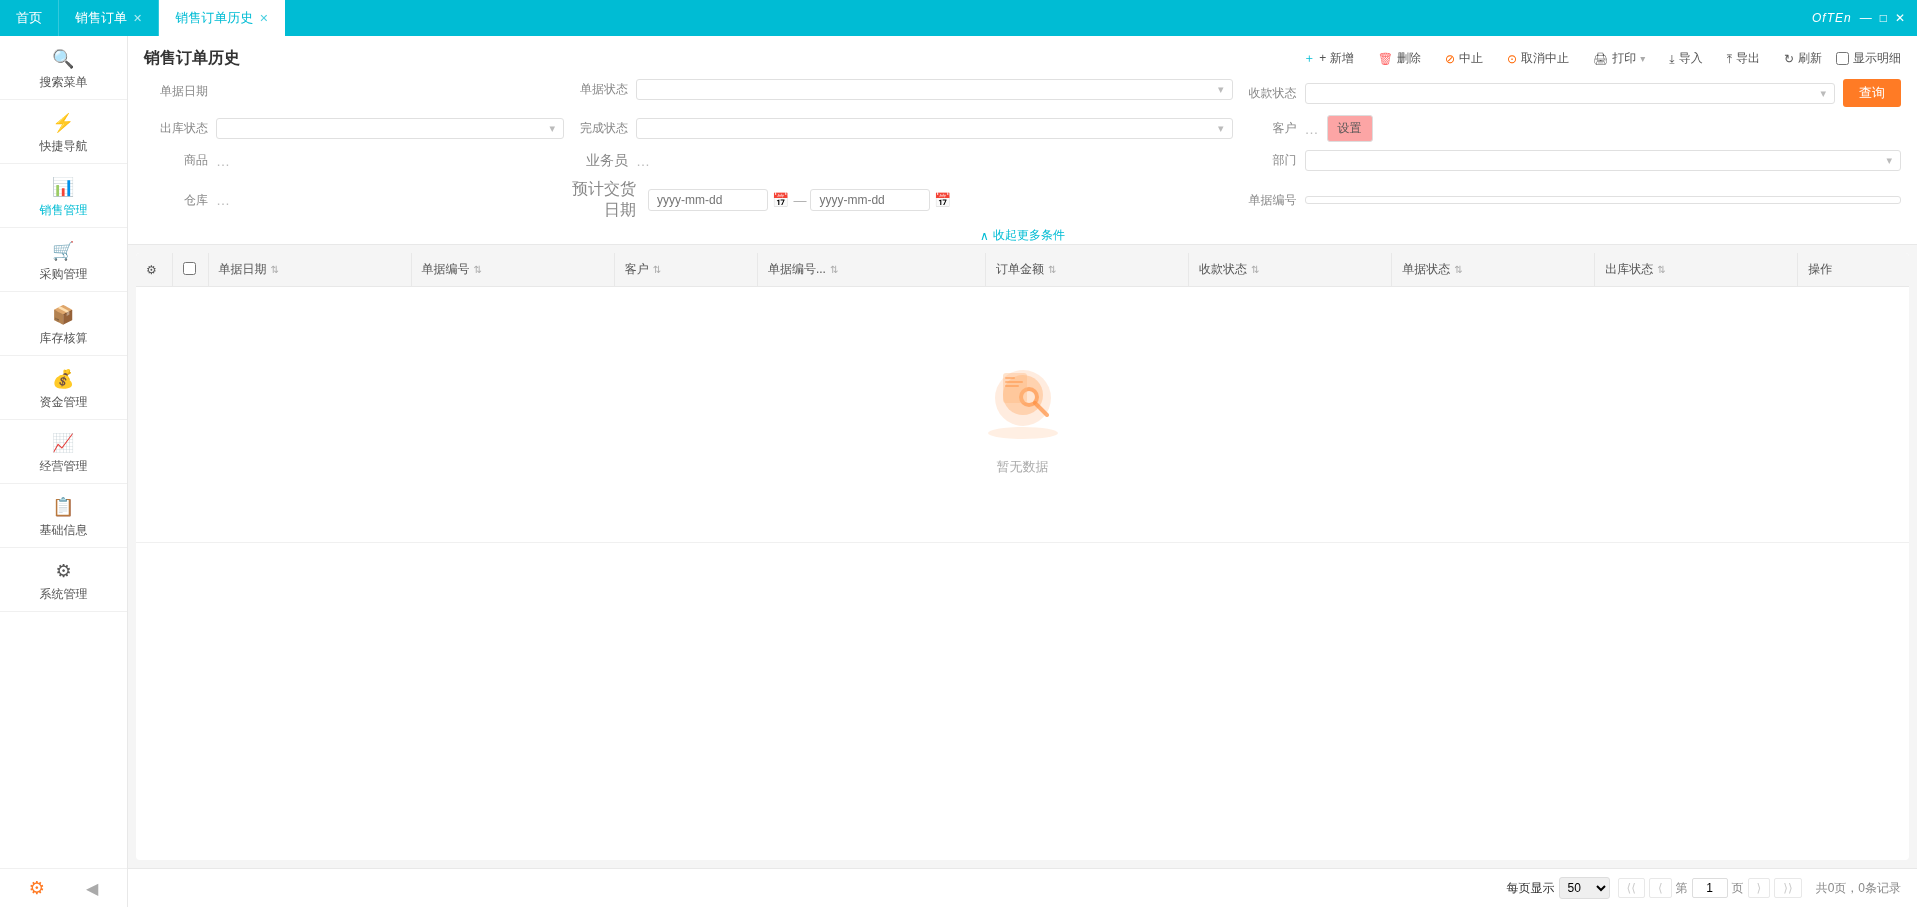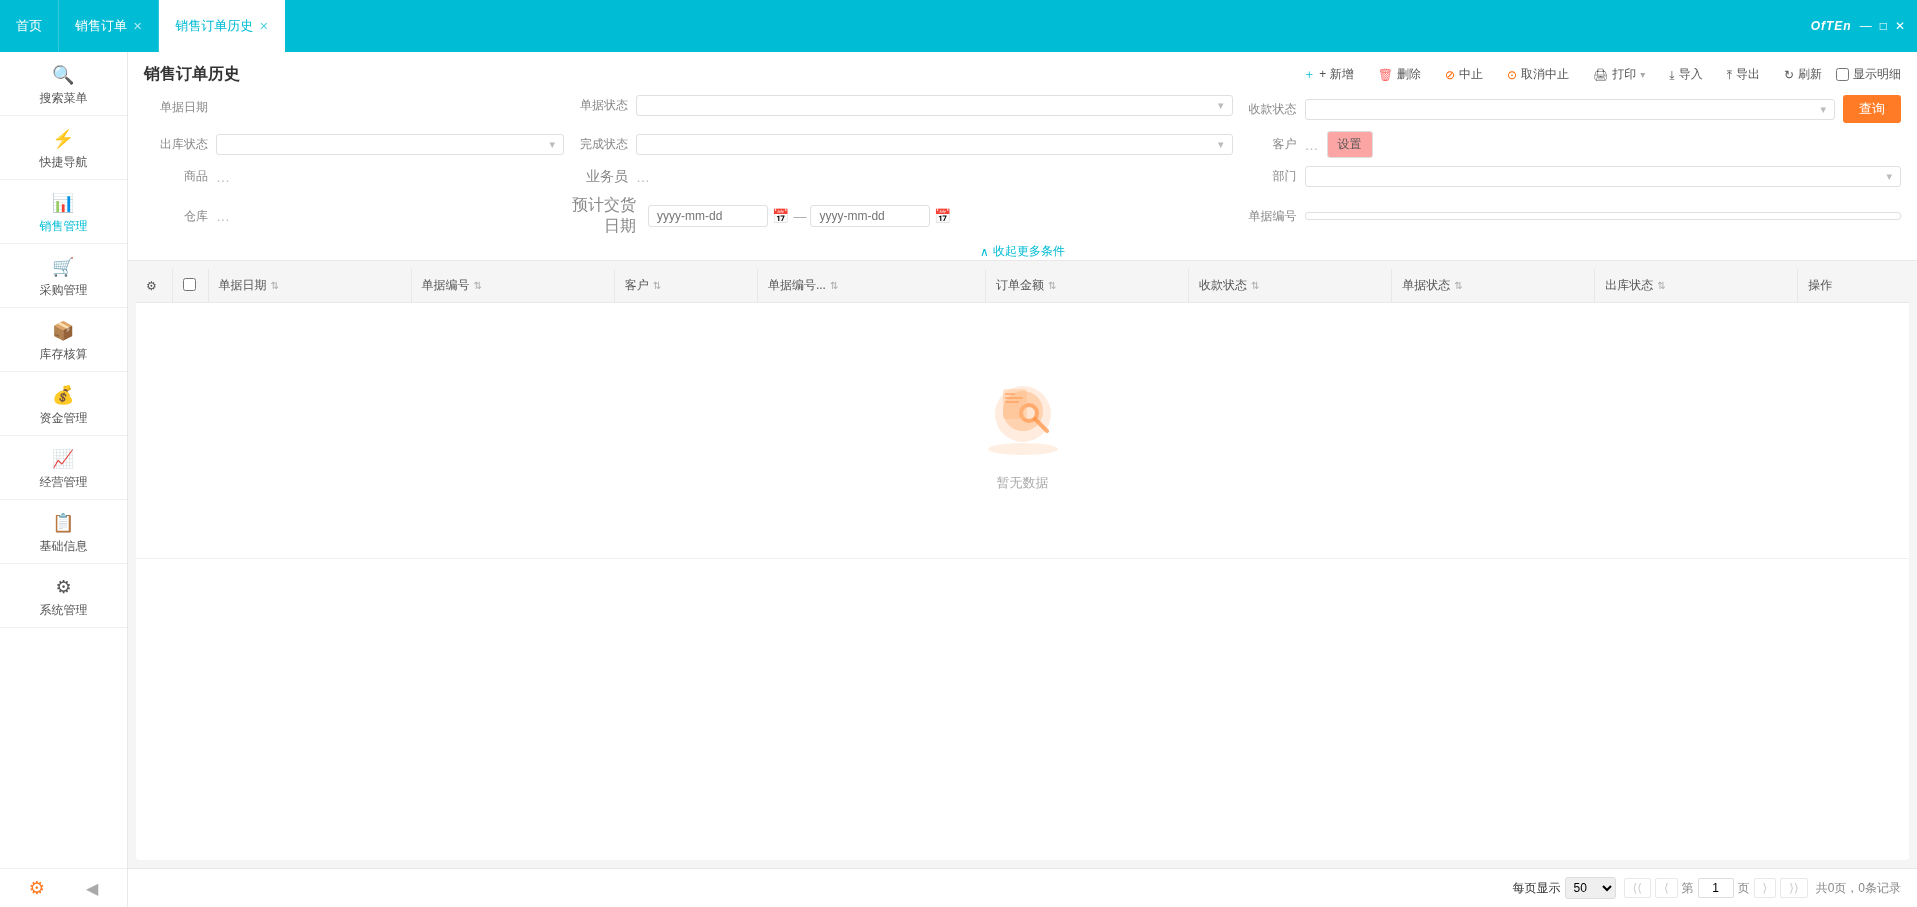--- a/index.html
+++ b/index.html
@@ -1,19 +1,19 @@
 <!DOCTYPE html>
 <html><head>
   <meta charset="utf-8">
   <style>
     * { box-sizing: border-box; margin: 0; padding: 0; }
     body { font-family: 'Microsoft YaHei', Arial, sans-serif; font-size: 13px; background: #f5f5f5; color: #333; display: flex; flex-direction: column; height: 100vh; overflow: hidden; }
 
     
-    .top-bar { background: #00bcd4; height: 52px; display: flex; align-items: center; justify-content: space-between; padding: 0 0 0 0; flex-shrink: 0; }
+    .top-bar { background: #00bcd4; height: 36px; display: flex; align-items: center; justify-content: space-between; padding: 0 0 0 0; flex-shrink: 0; }
     .top-bar-tabs { display: flex; align-items: stretch; height: 100%; }
     .tab-item { display: flex; align-items: center; padding: 0 16px; color: #fff; cursor: pointer; font-size: 13px; gap: 6px; border-right: 1px solid rgba(255,255,255,0.2); }
     .tab-item.active { background: #fff; color: #00bcd4; }
     .tab-item .close-icon { font-size: 11px; cursor: pointer; opacity: 0.7; }
     .tab-item.active .close-icon { color: #00bcd4; }
     .top-bar-right { display: flex; align-items: center; gap: 8px; padding-right: 12px; color: #fff; font-size: 12px; }
     .top-bar-right span { cursor: pointer; }
 
     
     .main-layout { display: flex; flex: 1; overflow: hidden; }
@@ -51,21 +51,21 @@
     .empty-state { flex: 1; display: flex; flex-direction: column; align-items: center; justify-content: center; color: #aaa; font-size: 13px; padding: 60px 0; }
 
     
     .pagination { display: flex; align-items: center; justify-content: flex-end; padding: 8px 16px; background: #fff; border-top: 1px solid #e8e8e8; font-size: 12px; gap: 8px; flex-shrink: 0; }
     .page-size-select { display: flex; align-items: center; gap: 4px; }
     .page-size-select select { border: 1px solid #ddd; padding: 2px 4px; font-size: 12px; border-radius: 3px; }
     .page-nav { display: flex; align-items: center; gap: 4px; }
     .page-nav button { border: 1px solid #e8e8e8; background: #fff; padding: 2px 8px; cursor: pointer; font-size: 12px; border-radius: 2px; }
     .page-nav button:disabled { color: #ccc; cursor: default; }
     .page-input { width: 36px; border: 1px solid #ddd; text-align: center; padding: 2px; font-size: 12px; border-radius: 2px; }
-    .page-info { color: #888; }
+    .page-info { color: #888; margin-left: 6px; }
     .dropdown-input { display: flex; align-items: center; border: 1px solid #e0e0e0; border-radius: 3px; padding: 3px 8px; font-size: 12px; min-width: 180px; flex: 1; cursor: pointer; background: #fff; gap: 4px; color: #999; }
     .dropdown-input .arrow { margin-left: auto; color: #bbb; font-size: 11px; }
     .dots-btn { color: #bbb; font-size: 14px; cursor: pointer; border: none; background: none; }
     .calendar-icon { color: #aaa; cursor: pointer; font-size: 14px; }
     .date-input { border: 1px solid #e0e0e0; border-radius: 3px; padding: 3px 8px; font-size: 12px; color: #bbb; background: #fff; width: 120px; }
     .right-actions { display: flex; align-items: center; gap: 4px; flex-wrap: wrap; }
   </style>
 </head>
 <body>
 
@@ -77,21 +77,21 @@
     <div class="tab-item">
       <span>销售订单</span>
       <span class="close-icon">✕</span>
     </div>
     <div class="tab-item active">
       <span>销售订单历史</span>
       <span class="close-icon">✕</span>
     </div>
   </div>
   <div class="top-bar-right">
-    <span style="font-weight:bold; font-style:italic; letter-spacing:1px;">OfTEn</span>
+    <span style="font-weight:normal; font-style:italic; letter-spacing:1px;">OfTEn</span>
     <span>—</span>
     <span>□</span>
     <span>✕</span>
   </div>
 </div>
 
 <div class="main-layout">
 
   <div class="sidebar">
     <div class="sidebar-item">

